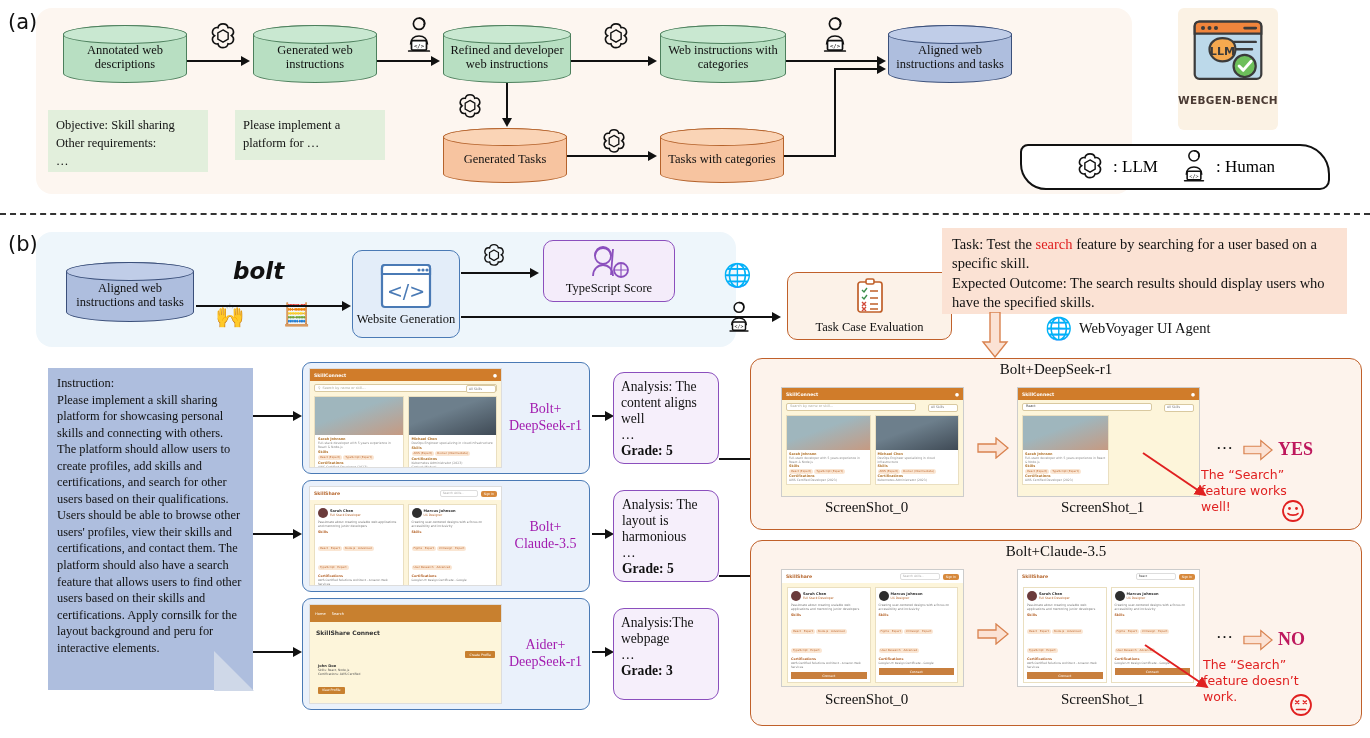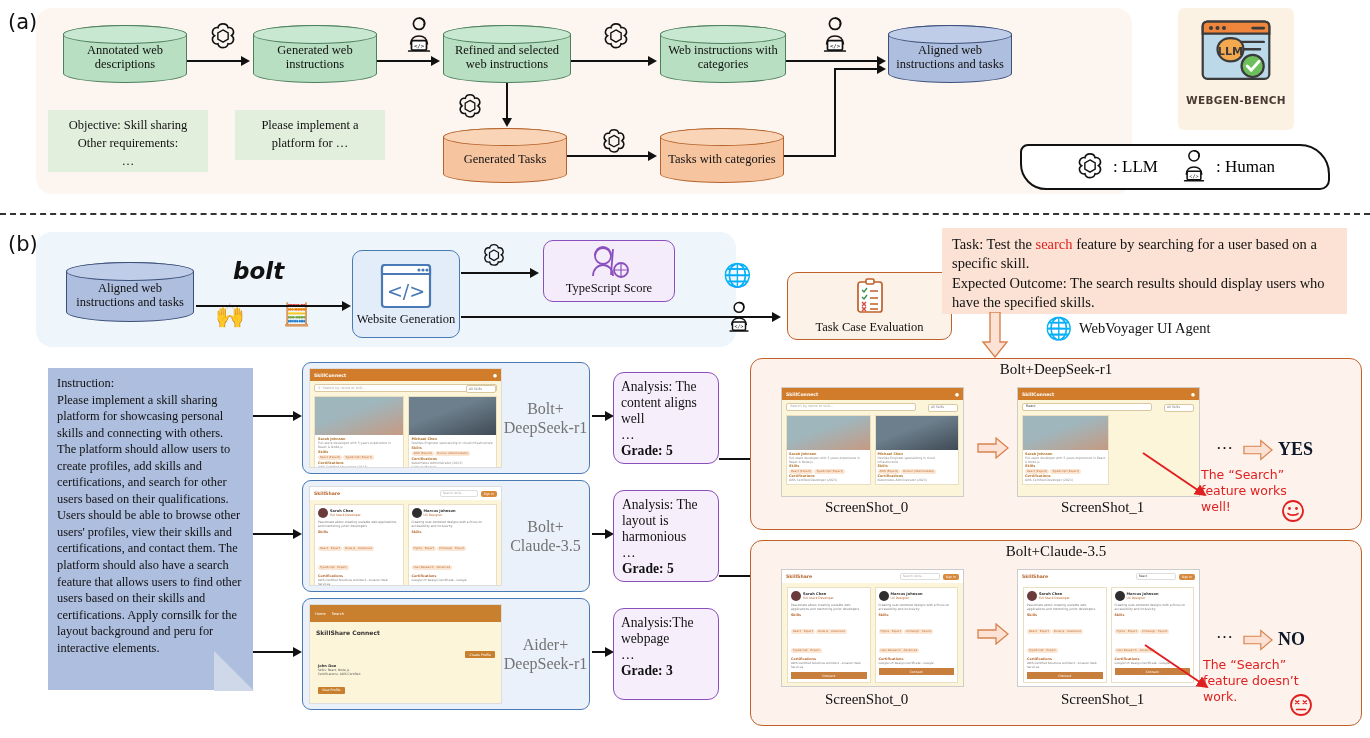--- a/index.html
+++ b/index.html
@@ -52,21 +52,20 @@
   .cyl.orange { background:#f7c4a0; border-color:#b5632c; }
   .cyl.orange::before { border-color:#b5632c; background:#fad4b6; }
   .cyl.blue { background:#aebede; border-color:#3a4f7a; }
   .cyl.blue::before { border-color:#3a4f7a; background:#c0cde8; }
 
   .note {
     position:absolute;
     background:#e2efdc;
     font-size:12.5px; color:#111; line-height:1.45;
     padding:6px 8px;
-    text-align:center;
   }
   .arrow-line {
     position:absolute; background:#111; height:2px;
   }
   .arrow-vline {
     position:absolute; background:#111; width:2px;
   }
   .arrow-head-r {
     position:absolute; width:0; height:0;
     border-top:5px solid transparent; border-bottom:5px solid transparent;
@@ -75,21 +74,21 @@
   .arrow-head-d {
     position:absolute; width:0; height:0;
     border-left:5px solid transparent; border-right:5px solid transparent;
     border-top:9px solid #111;
   }
   .icon-llm { position:absolute; }
   .icon-human { position:absolute; }
 
   
   #logo-box {
-    position:absolute; left:1178px; top:8px; width:116px; height:122px;
+    position:absolute; left:1178px; top:8px; width:100px; height:122px;
     background:#fbf2e4; border-radius:6px;
     display:flex; flex-direction:column; align-items:center; justify-content:flex-start;
     padding-top:8px;
   }
   #logo-title {
     font-family:"DejaVu Sans", sans-serif;
     font-weight:bold; font-size:10.5px; color:#4a3a33; letter-spacing:0.3px;
     margin-top:4px;
   }
   #legend-box {
@@ -142,21 +141,21 @@
     position:absolute; width:288px;
     border:1.6px solid #4a7ab5; border-radius:9px; background:#eaf1fb;
     display:flex; align-items:stretch;
   }
   .site-shot {
     width:193px; margin:5px 0 5px 6px; background:#fff;
     border:1px solid #ddd; overflow:hidden; position:relative;
   }
   .model-label {
     flex:1; display:flex; align-items:center; justify-content:center;
-    font-size:16px; text-align:center; line-height:1.2; color:#737373;
+    font-size:14px; text-align:center; line-height:1.2; color:#a21caf;
   }
 
   
   .mini { position:absolute; inset:0; background:#fdf5da; font-family:"DejaVu Sans", sans-serif; }
   .mini-bar { height:12px; background:#d07c2a; display:flex; align-items:center;
     justify-content:space-between; padding:0 4px; color:#fff; font-size:4.6px; font-weight:bold;}
   .mini-search { margin:3px 4px; height:8px; background:#fff; border:0.6px solid #d9c9a0;
     border-radius:2px; display:flex; align-items:center; padding:0 3px; font-size:3.4px; color:#aa9; }
   .mini-grid { display:flex; gap:4px; padding:0 4px; }
   .mini-profile { flex:1; background:#fff; border:0.5px solid #eadfc0; }
@@ -179,38 +178,38 @@
     position:absolute; left:750px; width:612px;
     border:1.6px solid #c0602a; border-radius:12px; background:#fdf3ec;
   }
   .eval-title {
     position:absolute; top:2px; width:100%; text-align:center;
     font-size:15px; color:#111;
   }
   .shot-caption { position:absolute; font-size:15px; color:#111; }
   .dots { position:absolute; font-size:17px; letter-spacing:2px; color:#111; }
   .verdict { position:absolute; font-family:"Liberation Serif", serif;
-    font-weight:bold; font-size:18px; color:#0f172a; }
+    font-weight:bold; font-size:18px; color:#be185d; }
   .red-note { position:absolute; color:#e02020;
     font-family:"DejaVu Sans", sans-serif; font-size:12.5px; line-height:1.28; }
 </style>
 </head>
 <body>
 
 <div id="panel-a-bg"></div>
 <div class="panel-label" style="left:8px; top:10px;">(a)</div>
 
 <div class="cyl green" style="left:63px; top:25px; width:124px; height:58px;">
   <span>Annotated web descriptions</span>
 </div>
 <div class="cyl green" style="left:253px; top:25px; width:124px; height:58px;">
   <span>Generated web instructions</span>
 </div>
 <div class="cyl green" style="left:443px; top:25px; width:128px; height:58px;">
-  <span>Refined and selected web instructions</span>
+  <span>Refined and developer web instructions</span>
 </div>
 <div class="cyl green" style="left:660px; top:25px; width:126px; height:58px;">
   <span>Web instructions with categories</span>
 </div>
 <div class="cyl blue" style="left:888px; top:25px; width:124px; height:58px;">
   <span>Aligned web instructions and tasks</span>
 </div>
 
 <div class="cyl orange" style="left:443px; top:128px; width:124px; height:55px;">
   <span>Generated Tasks</span>

